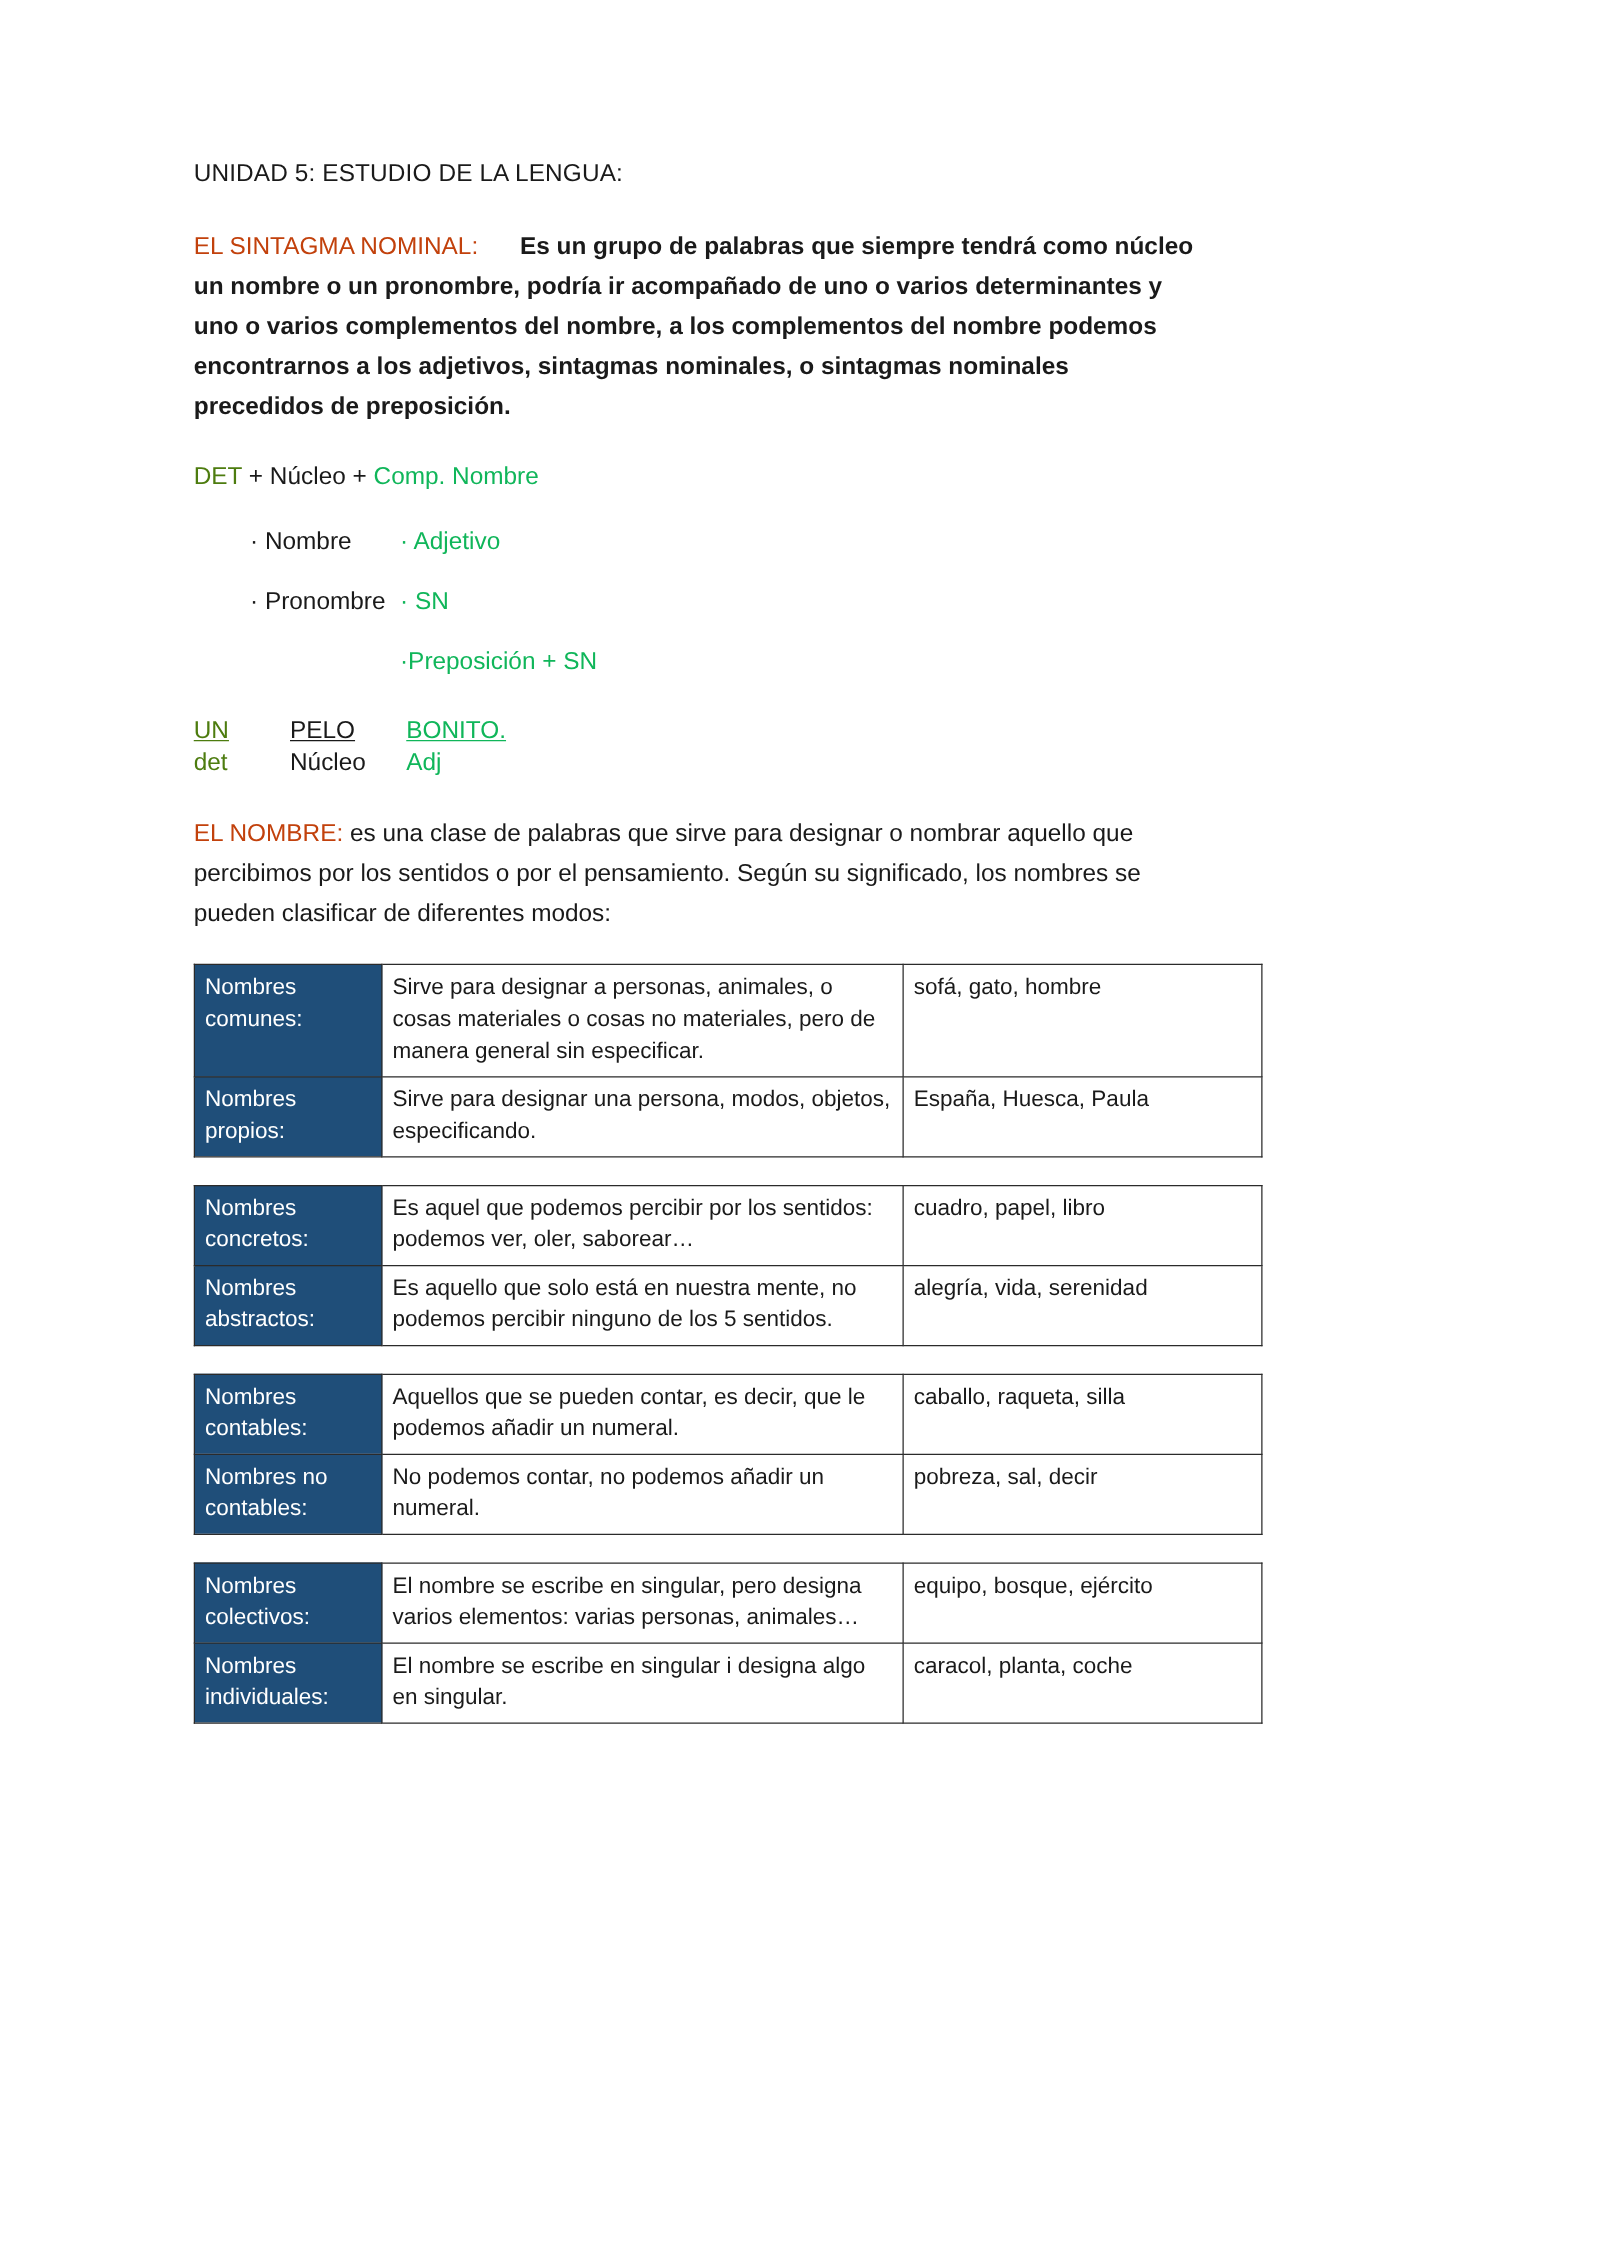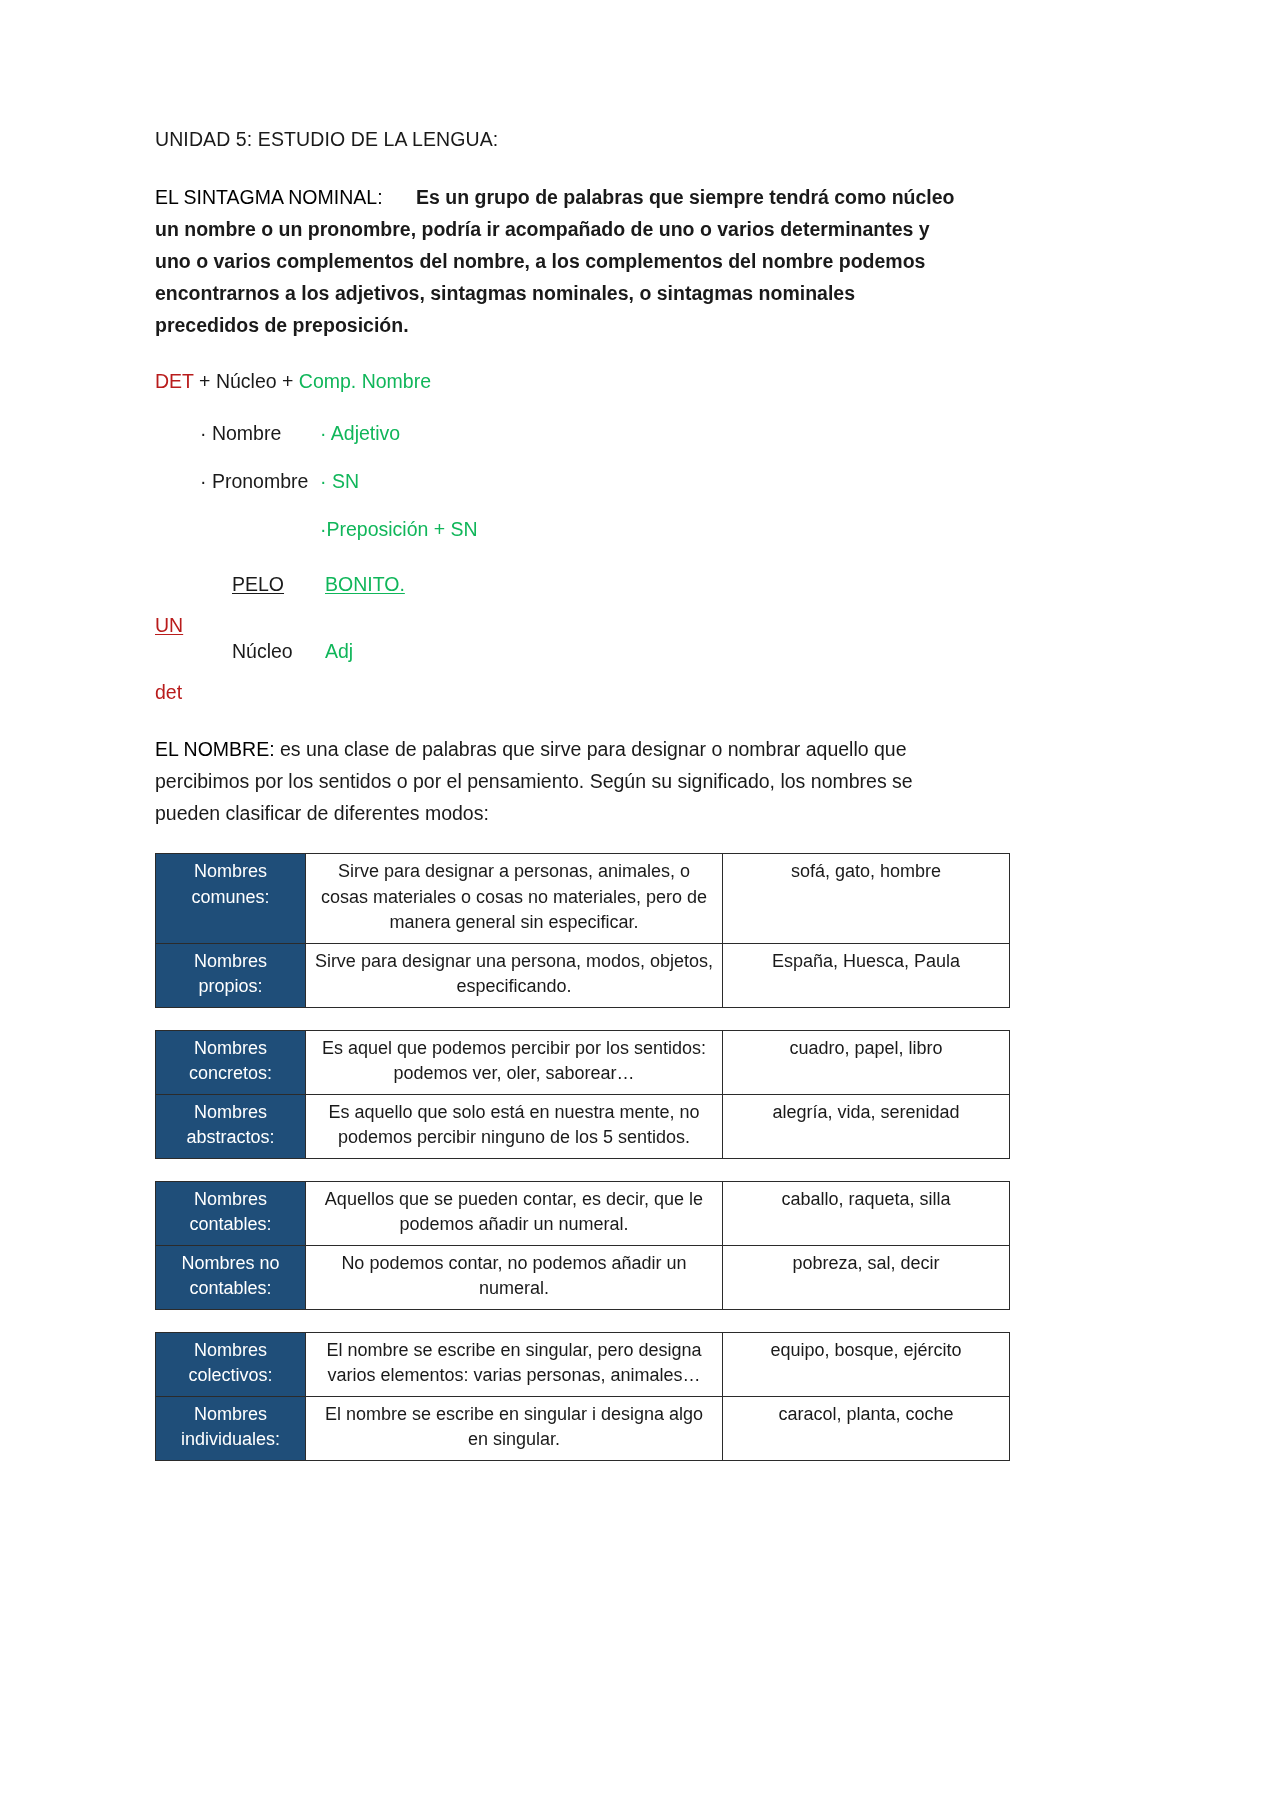--- a/index.html
+++ b/index.html
@@ -30,28 +30,28 @@
     font-weight: 400;
   }
   p.para {
     font-size: 19.5px;
     line-height: 32px;
     margin: 0 0 24px 0;
     color: #1a1a1a;
     max-width: 800px;
   }
   .blue-head {
-    color: #000000;
+    color: #c2410c;
     font-weight: 400;
   }
   .bold {
     font-weight: 700;
     margin-left: 28px;
   }
-  .red { color: #b91c1c; margin-top: 41px; }
+  .red { color: #4d7c0f; }
   .green { color: #10b65a; }
   .black { color: #1a1a1a; }
 
   .formula {
     font-size: 19.5px;
     line-height: 32px;
     margin: 0 0 20px 0;
   }
   .branch-row {
     font-size: 19.5px;
@@ -89,21 +89,20 @@
   .ex-gap1 { width: 22px; }
   .ex-gap2 { width: 18px; }
   .u { text-decoration: underline; text-underline-offset: 2px; }
 
   table.nouns {
     border-collapse: collapse;
     width: 805px;
     margin: 0 0 22px 0;
     table-layout: fixed;
     border: 1px solid #2b2b2b;
-    text-align: center;
   }
   table.nouns td {
     border: 1px solid #2b2b2b;
     vertical-align: top;
     font-size: 18px;
     line-height: 25.5px;
     padding: 5px 8px 7px 8px;
   }
   td.cat {
     background: #1f4e79;

